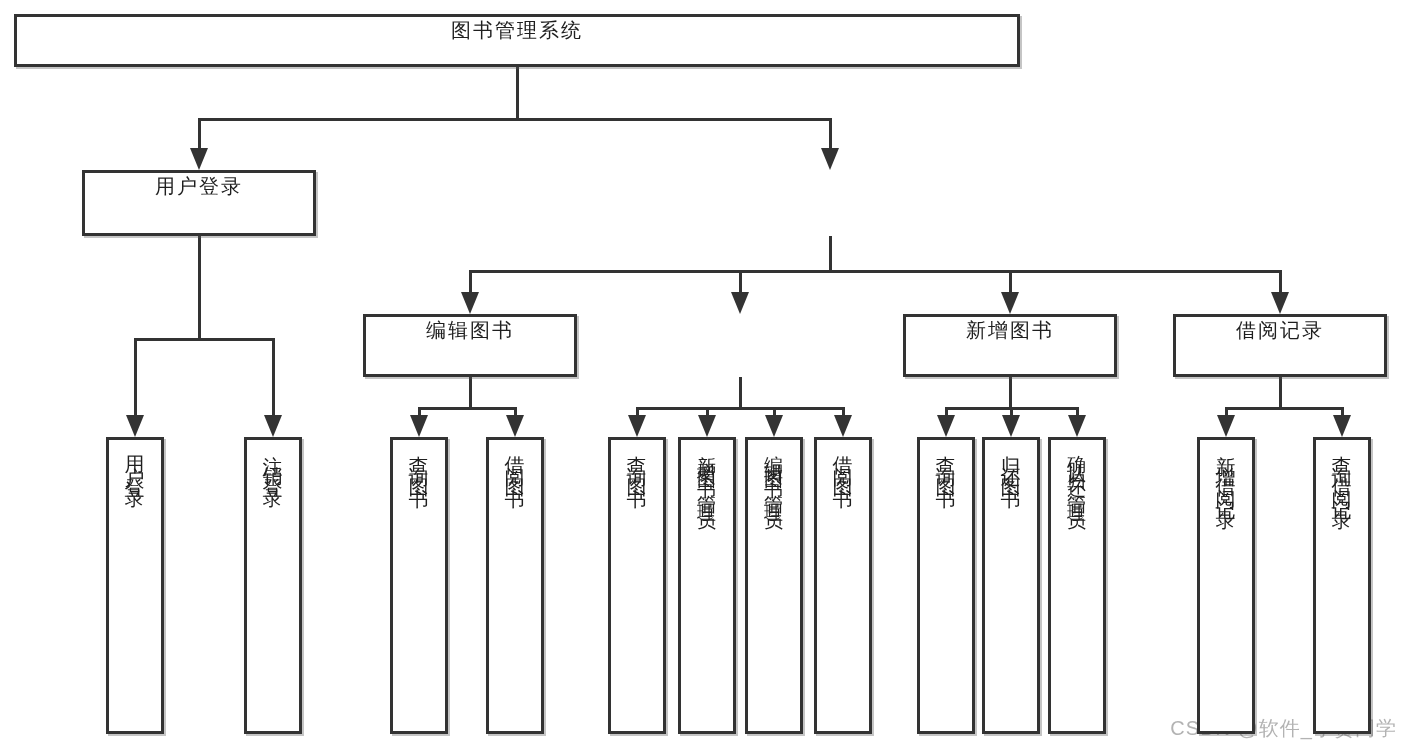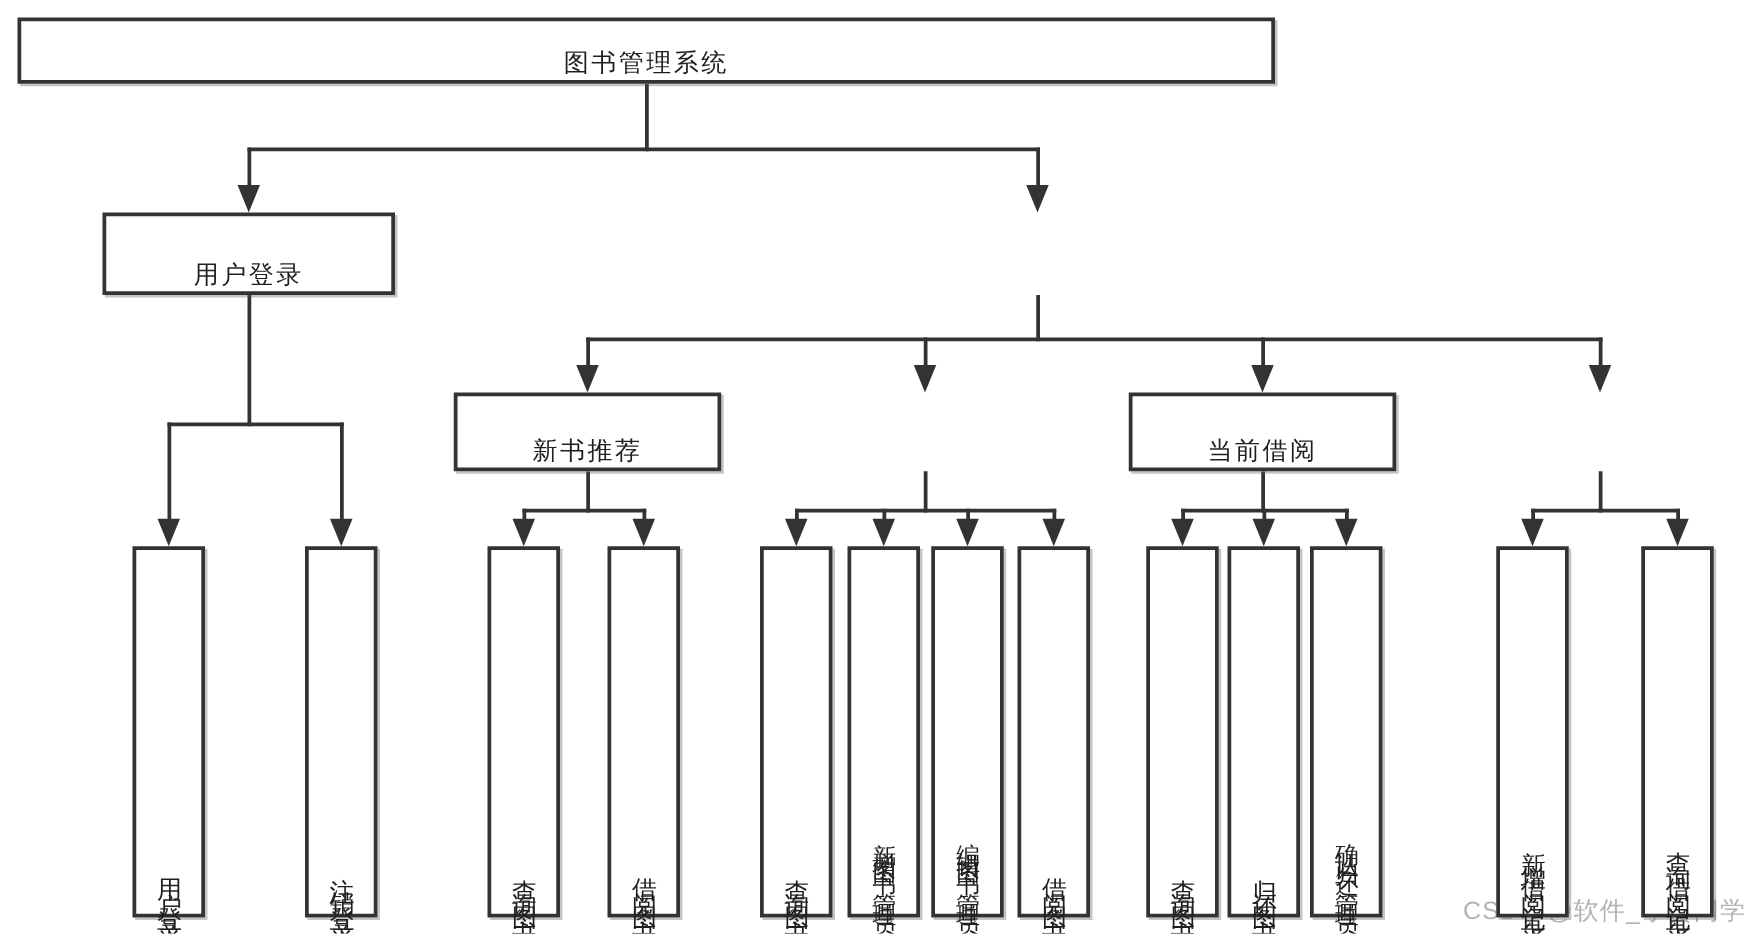--- a/index.html
+++ b/index.html
@@ -15,21 +15,21 @@
     height:747px;
     background:#ffffff;
     overflow:hidden;
   }
   .node{
     position:absolute;
     box-sizing:border-box;
     border:3px solid var(--border);
     background:#ffffff;
     display:flex;
-    align-items:flex-end;
+    align-items:flex-start;
     justify-content:center;
     box-shadow:2px 2px 0 rgba(90,90,90,0.35);
   }
   .node .label{
     color:var(--text);
     font-size:20px;
     letter-spacing:2px;
     white-space:nowrap;
   }
   .node.v .label{
@@ -121,24 +121,27 @@
     <div class="arrowhead" style="left: 1217px; top: 415px;"></div>
     <div class="cline" style="left: 1340.5px; top: 407px; width: 3px; height: 12px;"></div>
     <div class="arrowhead" style="left: 1333px; top: 415px;"></div>
     <div class="node h" style="left: 14px; top: 14px; width: 1006px; height: 53px;">
       <span class="label">图书管理系统</span>
     </div>
     <div class="node h" style="left: 82px; top: 170px; width: 234px; height: 66px;">
       <span class="label">用户登录</span>
     </div>
     <div class="node h" style="left: 363px; top: 314px; width: 214px; height: 63px;">
-      <span class="label">新书推荐</span>
+      <span class="label">编辑图书</span>
     </div>
     <div class="node h" style="left: 903px; top: 314px; width: 214px; height: 63px;">
-      <span class="label">当前借阅</span>
+      <span class="label">新增图书</span>
+    </div>
+    <div class="node h" style="left: 1173px; top: 314px; width: 214px; height: 63px;">
+      <span class="label">借阅记录</span>
     </div>
     <div class="node v" style="left: 106px; top: 437px; width: 58px; height: 297px;">
       <span class="label">用户登录</span>
     </div>
     <div class="node v" style="left: 244px; top: 437px; width: 58px; height: 297px;">
       <span class="label">注销登录</span>
     </div>
     <div class="node v" style="left: 390px; top: 437px; width: 58px; height: 297px;">
       <span class="label">查询图书</span>
     </div>

